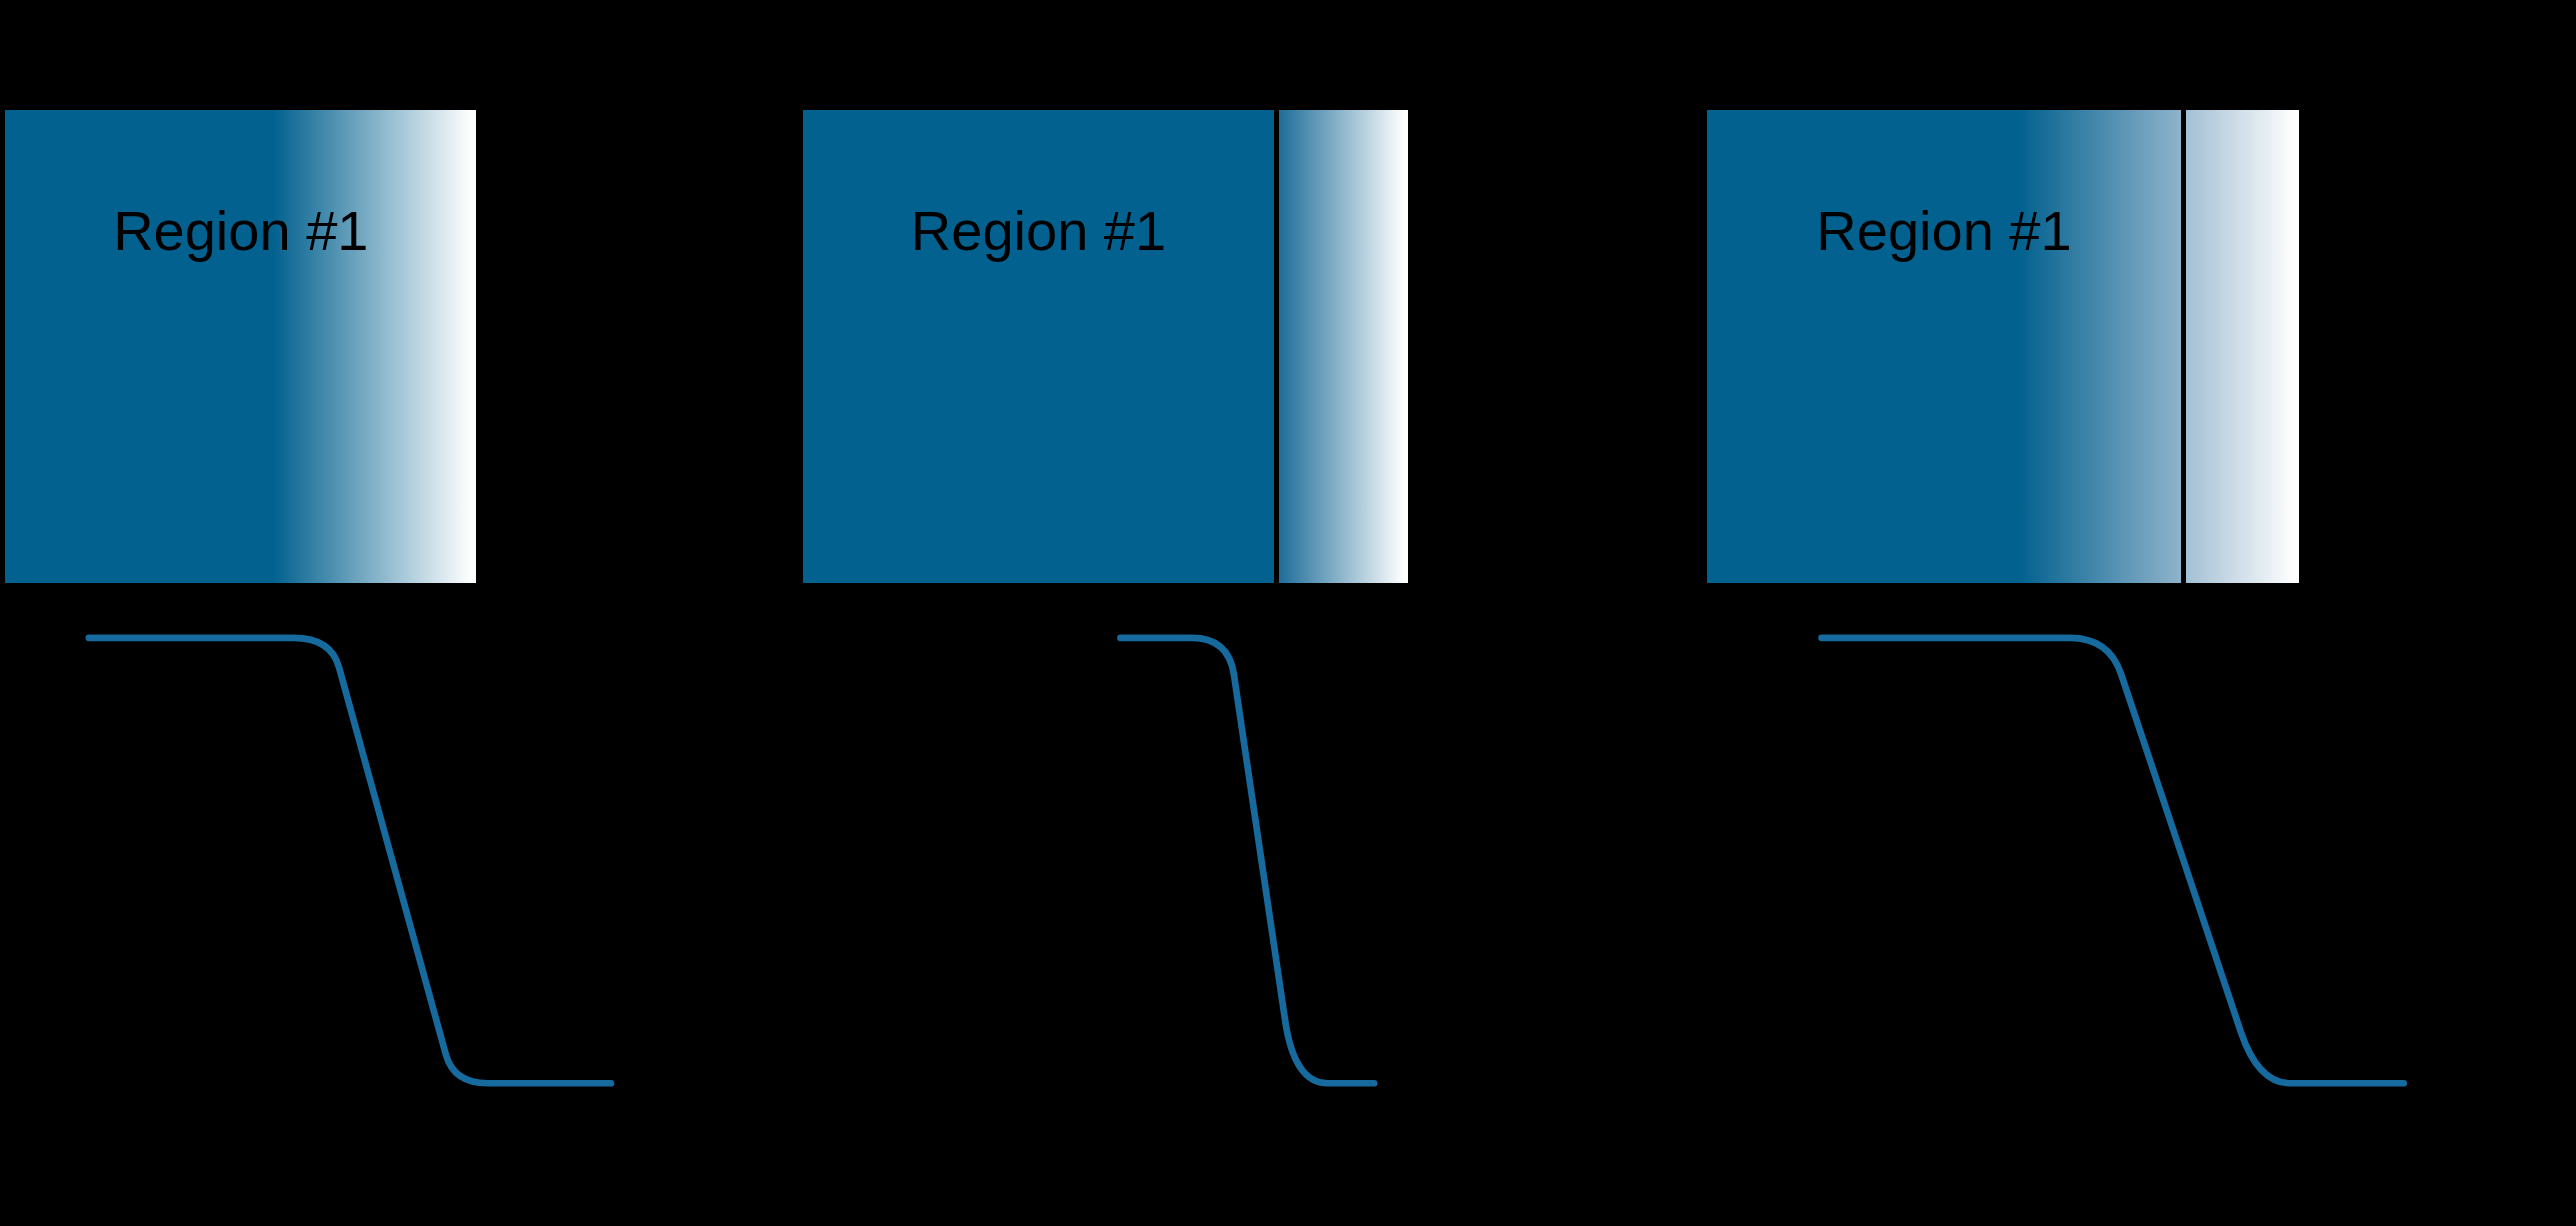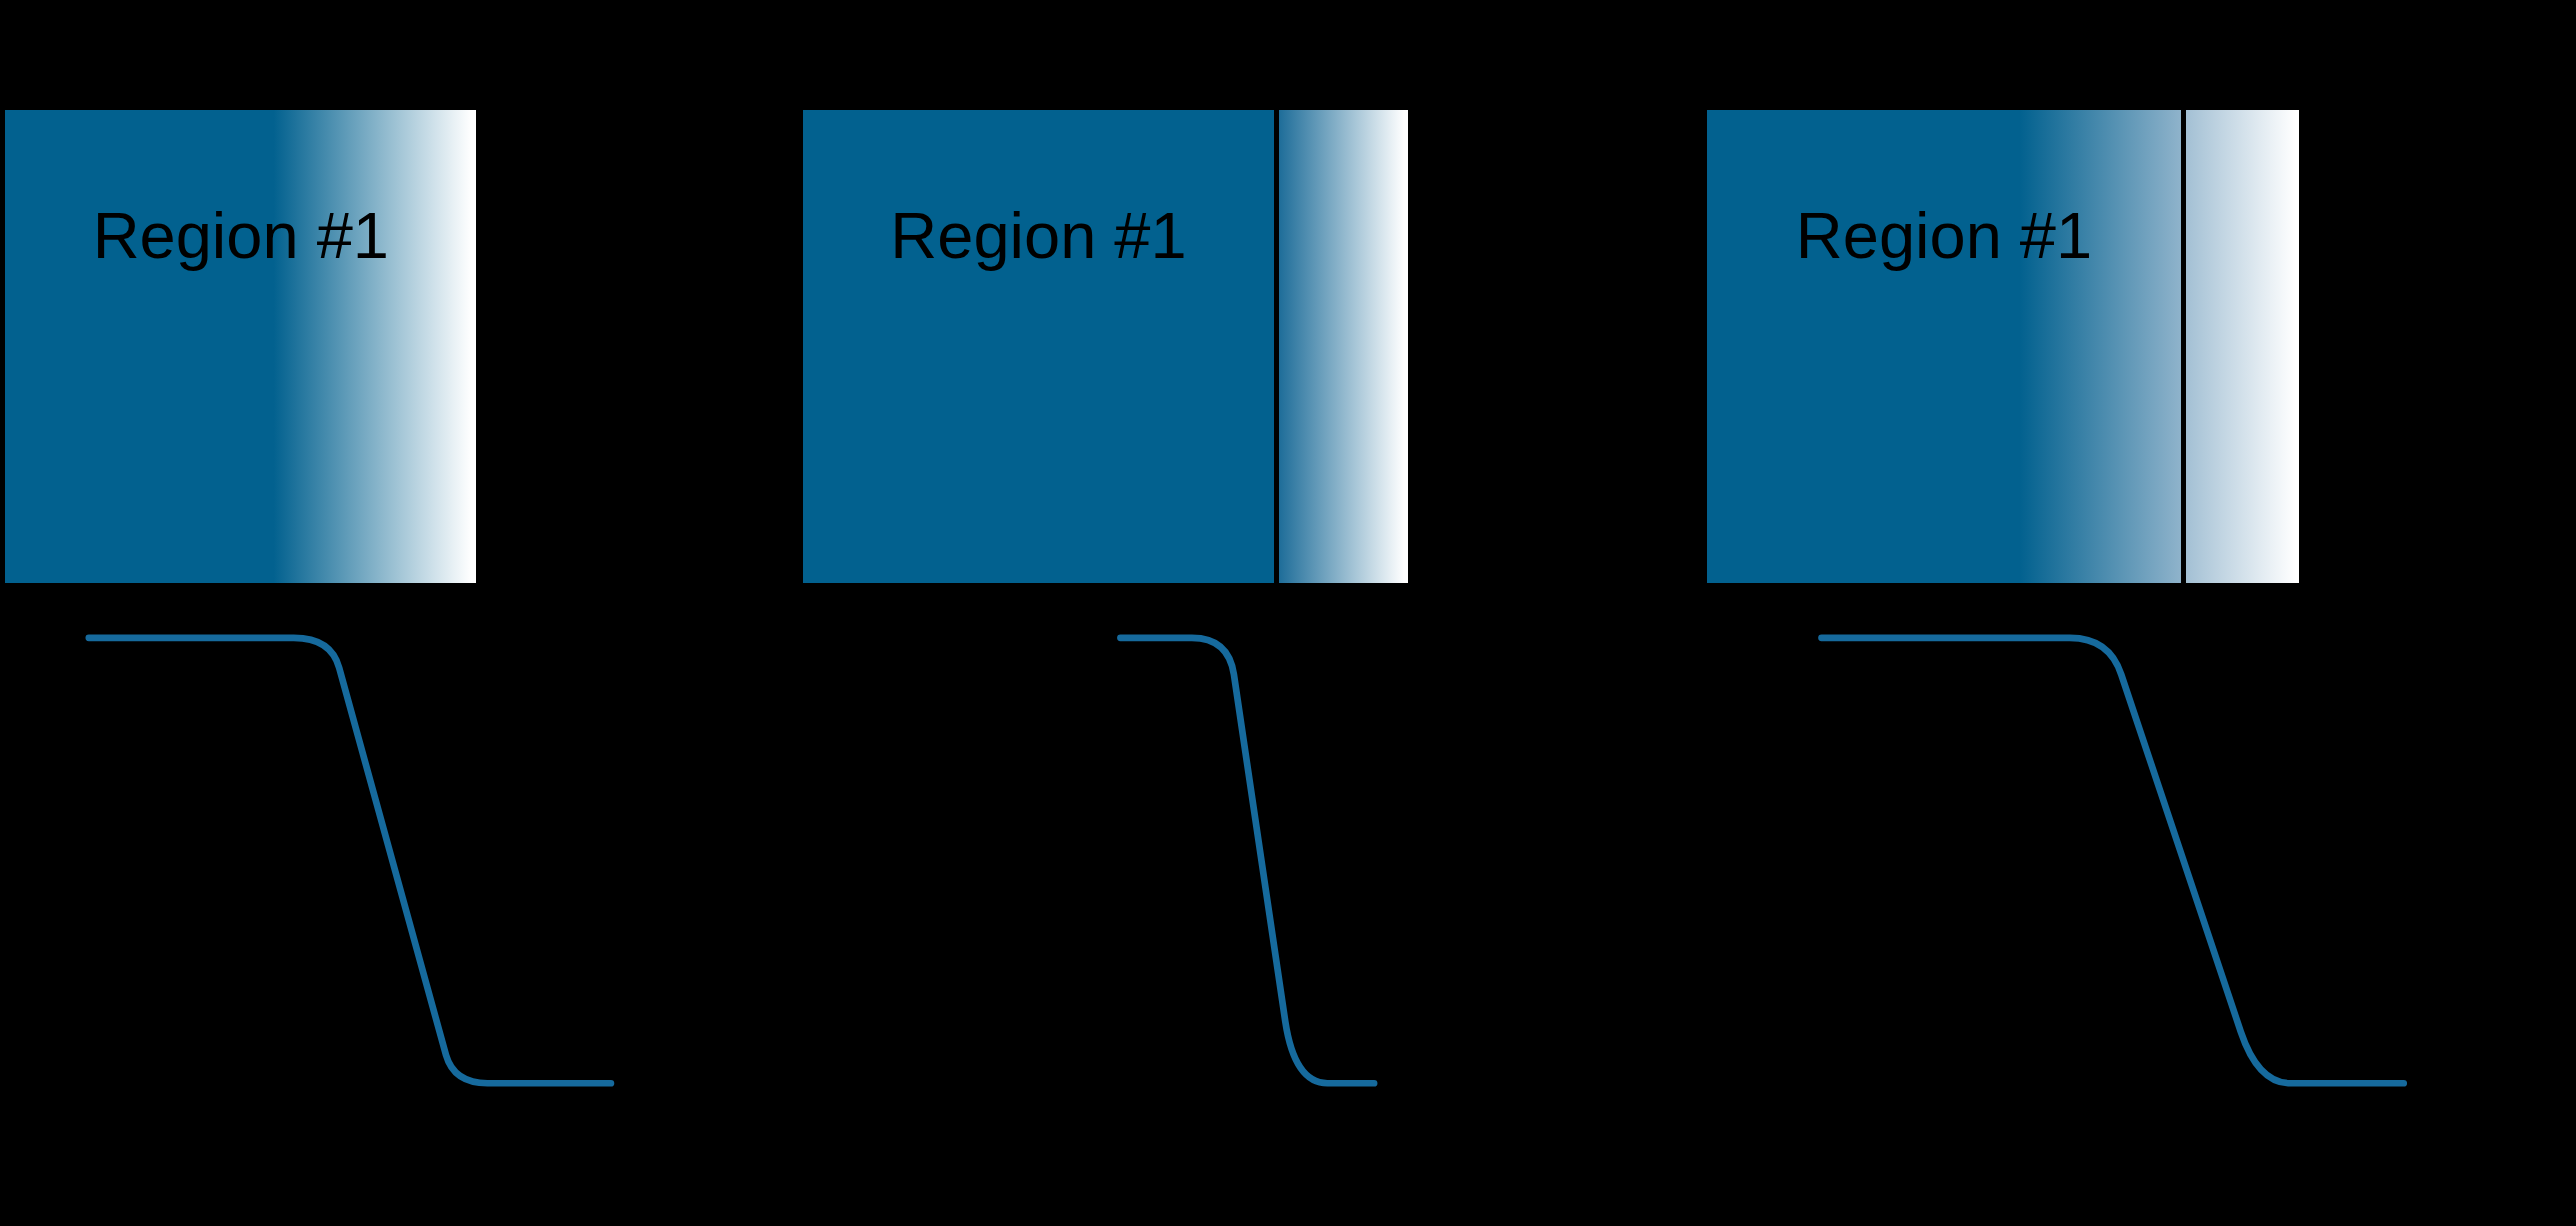--- a/index.html
+++ b/index.html
@@ -1,20 +1,20 @@
 <!DOCTYPE html>
 <html style="font-size:10.7px"><head>
 <meta charset="utf-8">
 <style>
   html,body{margin:0;padding:0;background:#000;}
   #stage{position:relative;overflow:hidden;font-family:"Liberation Sans",sans-serif;}
   .panel{position:absolute;}
   .main{position:absolute;top:0;height:100%;left:0;}
   .label{position:absolute;top:93px;left:0;width:100%;text-align:center;
-         font-size:65px;line-height:1;letter-spacing:0px;}
+         font-size:56px;line-height:1;letter-spacing:0px;}
   .sep{position:absolute;top:0;height:100%;}
   .band{position:absolute;top:0;height:100%;}
   svg{position:absolute;left:0;top:0;display:block;}
   .curve{fill:none;}
 </style>
 </head>
 <body>
 
 <div id="stage" style="width: 2576px; height: 1227px; background: rgb(0, 0, 0);">
 

